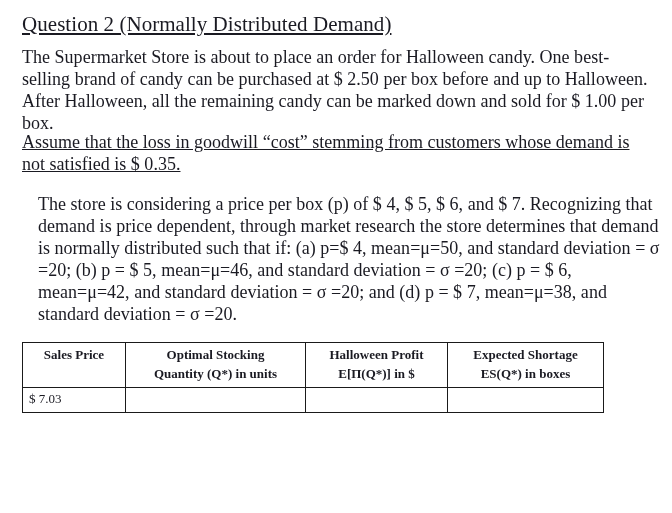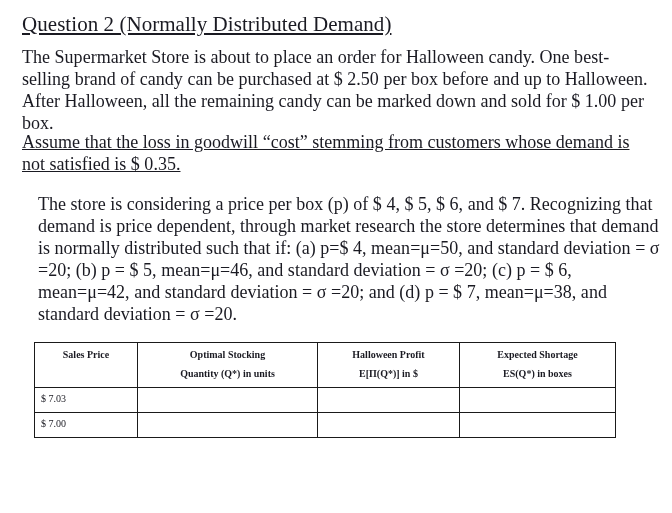--- a/index.html
+++ b/index.html
@@ -48,26 +48,26 @@
   }
 
   .para-1 { top: 46px; }
   .para-2 { top: 131px; text-decoration: underline; }
   .para-3 { top: 193px; margin-left: 16px; }
   .para-4 { top: 310px; }
 
   
   .stock-table {
     position: absolute;
-    left: 34px;
+    left: 22px;
     top: 342px;
     width: 581px;
     border-collapse: collapse;
     table-layout: fixed;
-    font-size: 10px;
+    font-size: 13px;
     font-family: Liberation Serif, serif;
   }
   .stock-table td,
   .stock-table th {
     border: 1.4px solid #1a1a1a;
     padding: 0;
     vertical-align: top;
   }
   .stock-table th {
     font-weight: bold;
@@ -136,22 +136,16 @@
         </th>
       </tr>
     </thead>
     <tbody>
       <tr>
         <td class="price-cell">$ 7.03</td>
         <td></td>
         <td></td>
         <td></td>
       </tr>
-      <tr>
-        <td class="price-cell">$ 7.00</td>
-        <td></td>
-        <td></td>
-        <td></td>
-      </tr>
     </tbody>
   </table>
 
 </div>
 
 </body></html>

